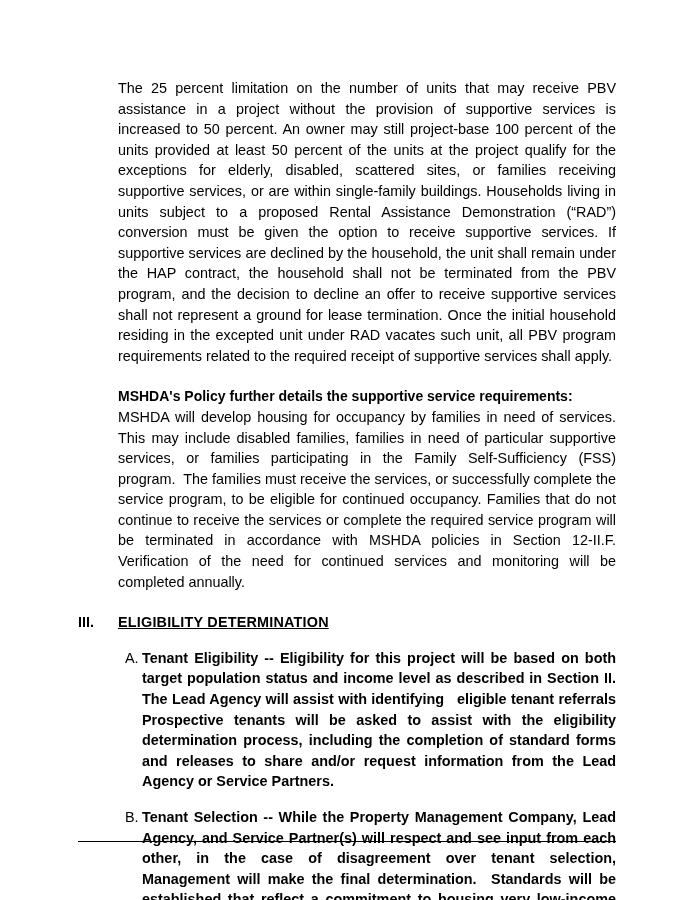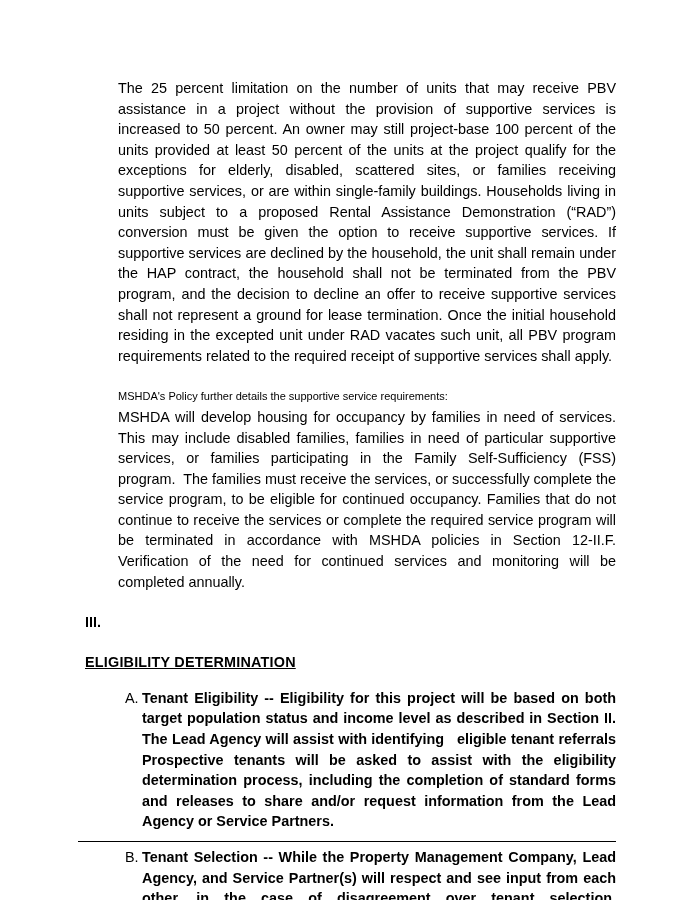--- a/index.html
+++ b/index.html
@@ -46,36 +46,35 @@
   
   .indented {
     margin-left: 40px;
     width: 498px;
   }
 
   .gap-lg { height: 20px; }
   .gap-md { height: 15px; }
 
   .lead-bold {
-    font-weight: normal;
-    font-size: 11px;
+    font-weight: bold;
+    font-size: 14px;
     line-height: 20.6px;
     margin-left: 40px;
     width: 498px;
     text-align: left;
   }
 
   
   .section-heading {
     display: flex;
-    margin-left: 7px;
+    margin-left: 0;
     font-weight: bold;
     font-size: 14.4px;
     line-height: 20.6px;
-    flex-direction: column;
   }
   .section-numeral {
     width: 40px;
     flex: 0 0 40px;
   }
   .section-title {
     flex: 1 1 auto;
     letter-spacing: 0.2px;
     text-decoration: underline;
   }

